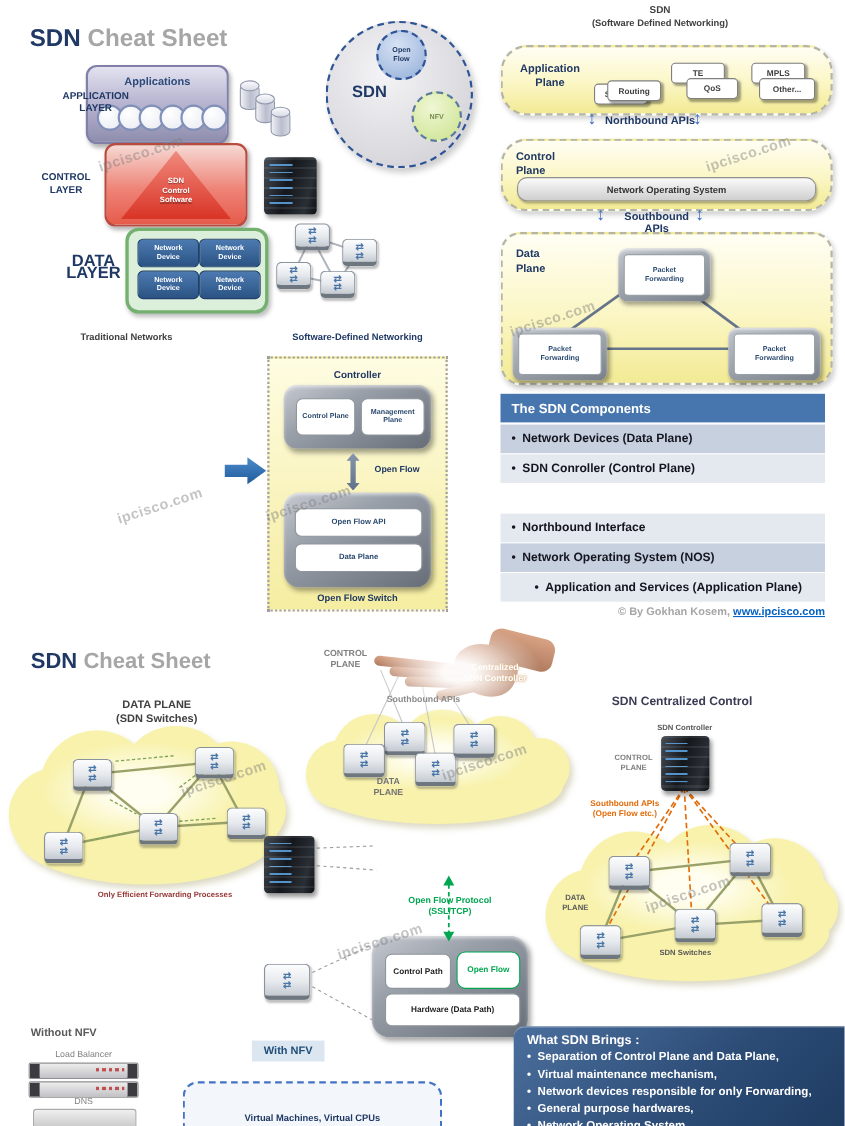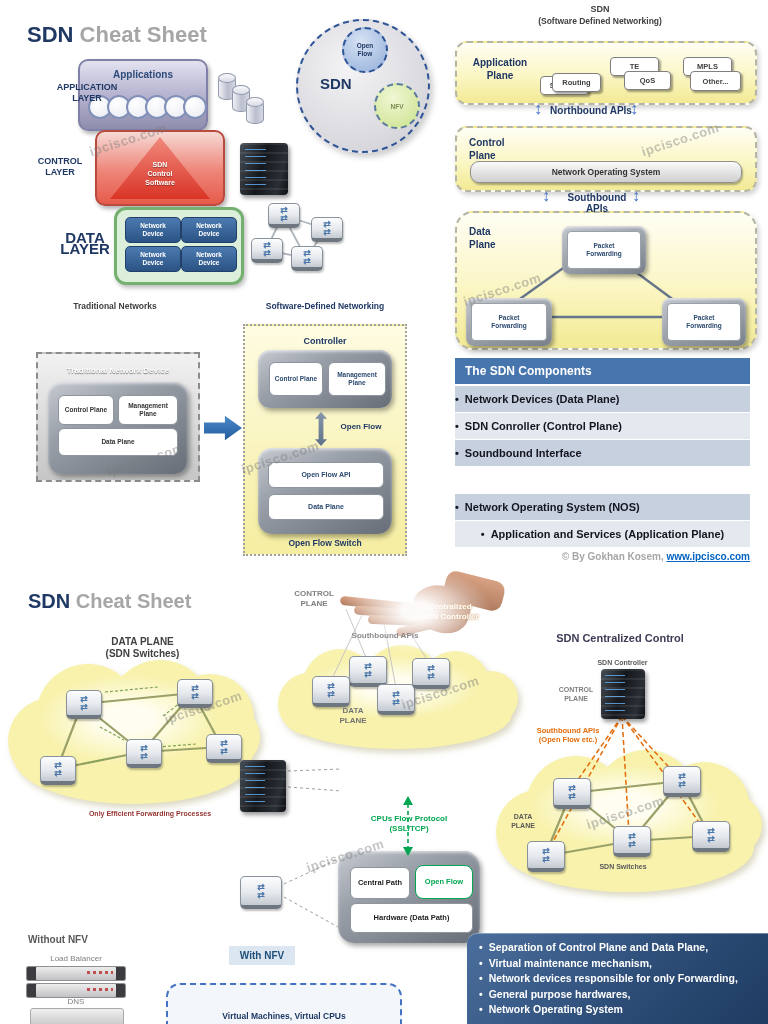--- a/index.html
+++ b/index.html
@@ -5,41 +5,41 @@
   html,body{margin:0;padding:0;background:#fff;}
   body{font-family:"Liberation Sans",sans-serif;}
   #page{position:relative;width:768px;height:1024px;background:#fff;overflow:hidden;}
   .fg{position:absolute;z-index:3;}
   .bg{position:absolute;z-index:1;}
   .lines{position:absolute;left:0;top:0;z-index:2;pointer-events:none;}
   .ctr{display:flex;align-items:center;justify-content:center;text-align:center;}
   .pre{white-space:pre-line;}
   .lbl{font-weight:bold;text-align:center;}
   .wm{position:absolute;z-index:4;color:rgba(125,125,125,.45);font-weight:bold;font-size:13px;transform:rotate(-18deg);letter-spacing:.5px;}
-  .ybox{background:linear-gradient(180deg,#FFFEF4 0%,#FBF6C4 55%,#F2EA94 100%);border:2px dashed #B5B5A5;border-radius:12px;box-shadow:2px 3px 5px rgba(0,0,0,.18);}
+  .ybox{background:linear-gradient(180deg,#FFFEF4 0%,#FBF6C4 55%,#F2EA94 100%);border:2px dashed #B5B5A5;border-radius:24px;box-shadow:2px 3px 5px rgba(0,0,0,.18);}
   .g3d{background:linear-gradient(150deg,#C6CAD1 0%,#9AA0A9 35%,#666D77 100%);border-radius:12px;box-shadow:inset 0 2px 3px rgba(255,255,255,.55),2px 3px 5px rgba(0,0,0,.35);}
   .wbox{background:#fff;border:1px solid #8F959D;border-radius:6px;color:#2B4A70;font-weight:bold;display:flex;align-items:center;justify-content:center;text-align:center;line-height:1.25;}
   .chip{position:absolute;background:#fff;border:1px solid #7F7F7F;border-radius:4px;box-shadow:2px 2px 2px rgba(0,0,0,.35);font-weight:bold;color:#404040;display:flex;align-items:center;justify-content:center;font-size:7.5px;}
   .sw{position:absolute;z-index:3;background:linear-gradient(180deg,#FCFDFE 0%,#E6E9ED 55%,#C4CAD2 100%);border:1px solid #8A929C;border-bottom:4px solid #6E7680;border-radius:5px;display:flex;align-items:center;justify-content:center;box-shadow:1px 2px 2px rgba(0,0,0,.25);}
   .sw .g{white-space:pre-line;color:#4A76A8;font-weight:bold;font-size:9px;line-height:8px;text-align:center;}
   .server{position:absolute;z-index:3;background:linear-gradient(105deg,#484E57 0%,#14171B 45%,#2A2F36 80%,#0C0E11 100%);border-radius:4px;box-shadow:2px 3px 4px rgba(0,0,0,.4);overflow:hidden;}
   .server::before{content:"";position:absolute;left:10%;right:45%;top:12%;height:72%;background:repeating-linear-gradient(180deg,rgba(90,160,220,.9) 0 1.5px,transparent 1.5px 7px);}
   .server::after{content:"";position:absolute;inset:0;background:repeating-linear-gradient(180deg,rgba(255,255,255,.08) 0 2px,transparent 2px 9px);}
   .cyl{position:absolute;z-index:3;width:16px;height:22px;background:linear-gradient(90deg,#F0F1F6 0%,#B9BDCD 55%,#D6D9E4 100%);border:1px solid #9298AC;border-radius:8px/5px;}
   .cyl::before{content:"";position:absolute;left:-1px;right:-1px;top:-4px;height:8px;border:1px solid #9298AC;border-radius:50%;background:linear-gradient(180deg,#FAFBFD,#D8DBE6);}
   .cloud{position:absolute;z-index:1;filter:drop-shadow(3px 4px 3px rgba(140,130,60,.30));}
   .cb{position:absolute;background:#F8F2AC;border-radius:50%;}
   .cbl{position:absolute;background:radial-gradient(closest-side,#FFFEF0 30%,rgba(255,254,240,0));border-radius:50%;z-index:2;}
   .ndbox{position:absolute;background:linear-gradient(180deg,#4C7AB0,#2B5384);border:1px solid #20406B;border-radius:5px;color:#fff;font-weight:bold;display:flex;align-items:center;justify-content:center;text-align:center;font-size:6.5px;line-height:1.2;}
   .pf{position:absolute;z-index:3;background:linear-gradient(160deg,#C2C6CD,#787F89);border-radius:8px;box-shadow:inset 0 2px 2px rgba(255,255,255,.5),2px 3px 4px rgba(0,0,0,.35);padding:5px;display:flex;}
   .pf .in{flex:1;background:#fff;border:1px solid #98A0A8;border-radius:4px;display:flex;align-items:center;justify-content:center;text-align:center;font-weight:bold;font-size:6.5px;color:#2B4A70;line-height:1.2;}
   .varrow{clip-path:polygon(50% 0,100% 20%,70% 20%,70% 80%,100% 80%,50% 100%,0 80%,30% 80%,30% 20%,0 20%);background:linear-gradient(180deg,#8696AC,#5F7189);}
   .barrow{clip-path:polygon(0 30%,55% 30%,55% 6%,100% 50%,55% 94%,55% 70%,0 70%);background:linear-gradient(180deg,#4E8FD0,#1F5796);}
   .ud{position:absolute;z-index:3;color:#4472C4;font-weight:bold;font-size:16px;line-height:16px;}
-  .comp-row{position:absolute;z-index:3;width:295px;height:26px;line-height:26px;font-size:11px;font-weight:bold;color:#15151F;box-sizing:border-box;white-space:nowrap;}
+  .comp-row{position:absolute;z-index:3;width:295px;height:26px;line-height:26px;font-size:11px;font-weight:bold;color:#15151F;padding-left:10px;box-sizing:border-box;white-space:nowrap;}
   .bullet{margin-right:6px;}
   .ru{position:relative;height:13px;margin-bottom:2px;background:linear-gradient(180deg,#EDEDED,#C2C2C6);border:1px solid #8F8F93;border-radius:2px;box-shadow:inset 9px 0 0 #3B3B40,inset -9px 0 0 #3B3B40;}
   .ru::after{content:"";position:absolute;right:12px;top:4px;width:26px;height:3px;background:repeating-linear-gradient(90deg,#C05050 0 3px,transparent 3px 6px);}
   .finger{position:absolute;background:linear-gradient(180deg,#D8A284,#AF7A5E);border-radius:6px;height:9px;}
 </style>
 </head>
 <body>
 
 <div id="page">
 
@@ -242,36 +242,28 @@
 Forwarding</div>
     </div>
   <div class="pf" style="left:662px;top:298px;width:74px;height:38px;">
       <div class="in pre">Packet
 Forwarding</div>
     </div>
 
   <div class="fg" style="left:455px;top:358px;width:295px;height:26px;line-height:26px;background:#4775AE;color:#fff;font-weight:bold;font-size:12px;padding-left:10px;box-sizing:border-box;">The SDN Components</div>
   <div class="comp-row" style="left:455px;top:386px;background:#C6D0DF;"><span class="bullet">•</span><span>Network Devices (Data Plane)</span></div>
   <div class="comp-row" style="left:455px;top:413px;background:#E4E8EF;"><span class="bullet">•</span><span>SDN Conroller (Control Plane)</span></div>
-  <div class="comp-row" style="left:455px;top:440px;background:#C6D0DF;"><span class="bullet">•</span><span>Soundbound Interface</span></div>
+  <div class="comp-row" style="left:455px;top:467px;background:#E4E8EF;"><span class="bullet">•</span><span>Northbound Interface</span></div>
   <div class="comp-row" style="left:455px;top:494px;background:#C6D0DF;"><span class="bullet">•</span><span>Network Operating System (NOS)</span></div>
   <div class="comp-row" style="left:455px;top:521px;background:#E4E8EF;text-align:center;"><span class="bullet">•</span><span>Application and Services (Application Plane)</span></div>
   <div class="fg" style="left:455px;top:551px;width:295px;text-align:right;font-size:10px;font-weight:bold;">
     <span style="color:#A6A6A6;">© By Gokhan Kosem, </span><span style="color:#0563C1;text-decoration:underline;cursor:pointer;">www.ipcisco.com</span>
   </div>
 
   <div class="fg lbl" style="left:40px;top:301px;width:150px;font-size:8.5px;color:#3F3F3F;">Traditional Networks</div>
-  <div class="bg" style="left:36px;top:352px;width:164px;height:130px;border:2px dashed #8C8C8C;background:linear-gradient(180deg,#F2F2F2,#C6C6C6);box-sizing:border-box;">
-    <div class="lbl" style="position:absolute;left:0;top:12px;width:100%;font-size:8px;color:#fff;text-shadow:0 1px 1px #777;">Traditional Network Device</div>
-    <div class="g3d" style="position:absolute;left:10px;top:28px;width:140px;height:92px;border-radius:14px;">
-      <div class="wbox" style="position:absolute;left:10px;top:13px;width:54px;height:28px;font-size:6.5px;color:#333;">Control Plane</div>
-      <div class="wbox" style="position:absolute;left:70px;top:13px;width:58px;height:28px;font-size:6.5px;color:#333;">Management Plane</div>
-      <div class="wbox" style="position:absolute;left:10px;top:46px;width:118px;height:26px;font-size:6.5px;color:#333;">Data Plane</div>
-    </div>
-  </div>
   <div class="fg barrow" style="left:204px;top:414px;width:38px;height:28px;"></div>
 
   <div class="fg lbl" style="left:245px;top:301px;width:160px;font-size:8.5px;color:#1F3864;">Software-Defined Networking</div>
   <div class="bg" style="left:243px;top:324px;width:164px;height:232px;border:2px dotted #A0A0A0;background:linear-gradient(180deg,#FEFCE2 0%,#F5EDA0 100%);box-sizing:border-box;">
     <div class="lbl" style="position:absolute;left:0;top:10px;width:100%;font-size:9px;color:#1F3864;">Controller</div>
     <div class="g3d" style="position:absolute;left:13px;top:24px;width:134px;height:58px;">
       <div class="wbox" style="position:absolute;left:11px;top:12px;width:52px;height:32px;font-size:6.5px;">Control Plane</div>
       <div class="wbox" style="position:absolute;left:70px;top:12px;width:56px;height:32px;font-size:6.5px;">Management Plane</div>
     </div>
     <div class="varrow" style="position:absolute;left:70px;top:86px;width:12px;height:34px;"></div>
@@ -372,34 +364,35 @@
     </div>
   <div class="sw" style="left:692px;top:821px;width:36px;height:26px;">
       <span class="g">⇄
 ⇄</span>
     </div>
   <div class="fg lbl" style="left:503px;top:812px;width:40px;font-size:7px;color:#595959;line-height:9px;">DATA PLANE</div>
   <div class="fg lbl" style="left:598px;top:862px;width:50px;font-size:7px;color:#595959;line-height:9px;">SDN Switches</div>
 
   <div class="server" style="left:240px;top:760px;width:46px;height:52px;"></div>
   <div class="fg lbl" style="left:366px;top:814px;width:86px;font-size:8px;color:#00A650;line-height:10px;font-weight:bold;">
-    <div>CPUs Flow Protocol</div>
+    <div>Open Flow Protocol</div>
     <div>(SSL/TCP)</div>
   </div>
   <div class="bg g3d" style="left:338px;top:851px;width:142px;height:92px;border-radius:16px;">
-    <div class="wbox" style="position:absolute;left:12px;top:16px;width:58px;height:30px;font-size:7.5px;color:#222;">Central Path</div>
+    <div class="wbox" style="position:absolute;left:12px;top:16px;width:58px;height:30px;font-size:7.5px;color:#222;">Control Path</div>
     <div class="wbox" style="position:absolute;left:77px;top:14px;width:56px;height:32px;border:1.5px solid #00A650;border-radius:8px;font-size:7.5px;color:#00A650;">Open Flow</div>
     <div class="wbox" style="position:absolute;left:12px;top:52px;width:121px;height:28px;font-size:7.5px;color:#222;">Hardware (Data Path)</div>
   </div>
   <div class="sw" style="left:240px;top:876px;width:40px;height:28px;">
       <span class="g">⇄
 ⇄</span>
     </div>
 
   <div class="fg" style="left:467px;top:933px;width:301px;height:91px;background:linear-gradient(135deg,#4B6F9D 0%,#2B4B75 60%,#1F3C62 100%);border-radius:10px 0 0 0;box-shadow:inset 0 1px 0 rgba(255,255,255,.35);box-sizing:border-box;padding:7px 0 0 12px;color:#fff;">
+    <div style="font-size:11.5px;font-weight:bold;margin-bottom:2px;">What SDN Brings :</div>
     <div style="font-size:10.5px;font-weight:bold;line-height:15.5px;white-space:nowrap;"><span class="bullet">•</span><span>Separation of Control Plane and Data Plane,</span></div>
     <div style="font-size:10.5px;font-weight:bold;line-height:15.5px;white-space:nowrap;"><span class="bullet">•</span><span>Virtual maintenance mechanism,</span></div>
     <div style="font-size:10.5px;font-weight:bold;line-height:15.5px;white-space:nowrap;"><span class="bullet">•</span><span>Network devices responsible for only Forwarding,</span></div>
     <div style="font-size:10.5px;font-weight:bold;line-height:15.5px;white-space:nowrap;"><span class="bullet">•</span><span>General purpose hardwares,</span></div>
     <div style="font-size:10.5px;font-weight:bold;line-height:15.5px;white-space:nowrap;"><span class="bullet">•</span><span>Network Operating System</span></div>
   </div>
 
   <div class="fg" style="left:28px;top:934px;font-size:10px;font-weight:bold;color:#595959;">Without NFV</div>
   <div class="fg lbl" style="left:36px;top:954px;width:80px;font-size:8px;color:#7F7F7F;font-weight:normal;">Load Balancer</div>
   <div class="fg" style="left:26px;top:966px;width:100px;">

